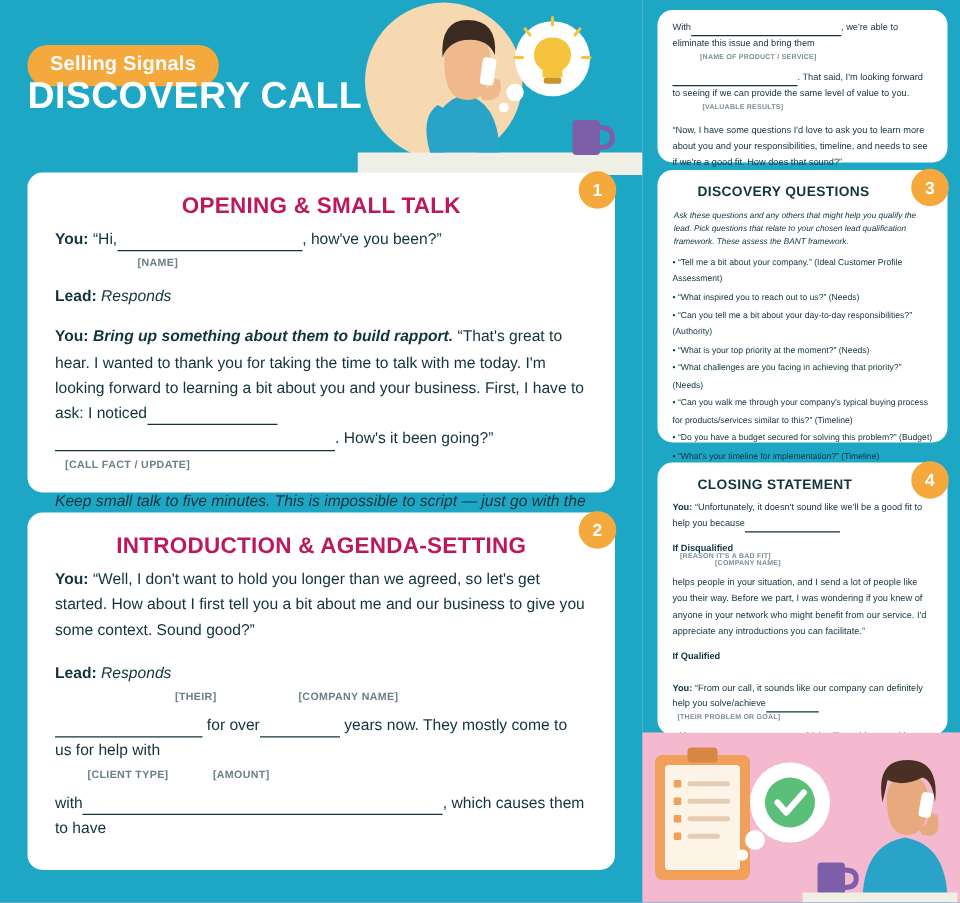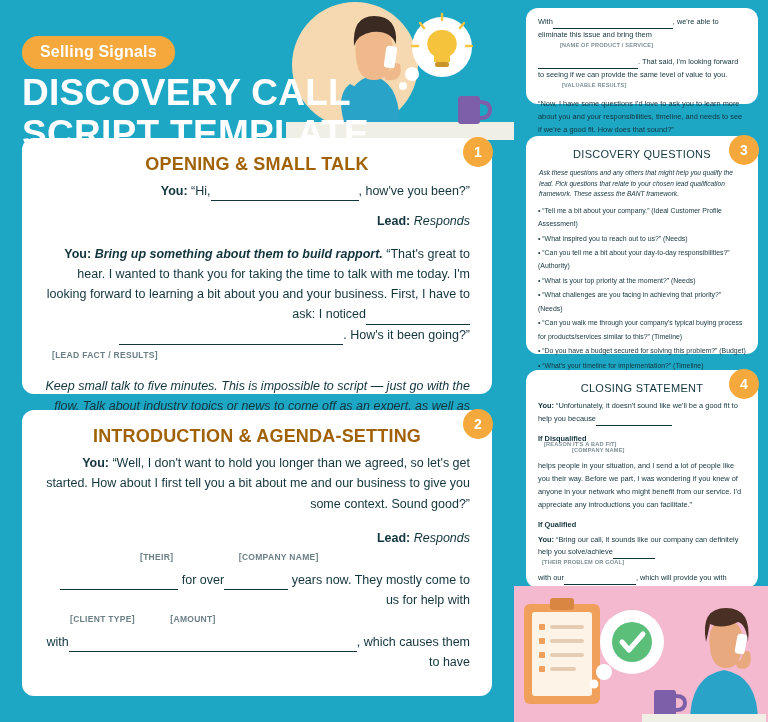--- a/index.html
+++ b/index.html
@@ -30,81 +30,81 @@
   
   .header { position:absolute; left:0; top:0; width:514px; height:136px; }
   .badge {
     position:absolute; left:22px; top:36px;
     background:#f5a83c; color:#ffffff;
     font-weight:bold; font-size:16px;
     padding:7px 18px 8px 18px; border-radius:16px;
     letter-spacing:0.2px;
   }
   .title {
-    position:absolute; left:22px; top:72px;
-    color:#ffffff; font-weight:bold; font-size:37px; line-height:1.12;
+    position:absolute; left:22px; top:60px;
+    color:#ffffff; font-weight:bold; font-size:30px; line-height:1.12;
     letter-spacing:0.3px;
   }
 
   
   .illus-circle {
     position:absolute; left:292px; top:2px; width:126px; height:126px;
     background:#f6d9b0; border-radius:50%;
   }
   .illus { position:absolute; left:286px; top:0px; width:228px; height:140px; }
 
   
   .card {
     position:absolute;
     background:#ffffff; border-radius:12px;
   }
   .card-white-l1 { left:22px; top:138px; width:470px; height:256px; }
   .card-white-l2 { left:22px; top:410px; width:470px; height:286px; }
 
   .card-h {
-    text-align:center; font-weight:bold; font-size:18px; color:#a16207;
+    text-align:center; font-weight:bold; font-size:18px; color:#be185d;
     padding-top:16px; letter-spacing:0.2px;
   }
   .num-circle {
     position:absolute; right:-1px; top:-1px;
     width:30px; height:30px; border-radius:50%;
     background:#f5a83c; color:#ffffff; font-weight:bold; font-size:14px;
     display:flex; align-items:center; justify-content:center;
   }
 
   .body {
     padding:6px 22px 0 22px;
     font-size:12.5px; color:#12343d; line-height:1.62;
   }
-  .body p { margin:0 0 9px 0;text-align:right; }
+  .body p { margin:0 0 9px 0; }
   .lbl { font-weight:bold; }
   .ital { font-style:italic; }
   .bolditalic { font-weight:bold; font-style:italic; }
   .blank {
     display:inline-block; border-bottom:1.4px solid #12343d;
     vertical-align:bottom; height:13px;
   }
   .cap {
     font-size:8.5px; color:#6b7f86; letter-spacing:0.3px;
     font-weight:bold; display:inline-block;
   }
   .capline { margin:-7px 0 6px 0; line-height:1.1; }
 
   
-  .card-r1 { left:526px; top:8px; width:232px; height:96px; }
+  .card-r1 { left:526px; top:8px; width:232px; height:122px; }
   .card-r2 { left:526px; top:136px; width:232px; height:218px; }
   .card-r3 { left:526px; top:370px; width:232px; height:218px; }
 
   .rbody {
     padding:8px 12px 0 12px; font-size:7.4px; color:#12343d; line-height:1.75;
   }
   .rbody p { margin:0 0 7px 0; }
   .r-h {
-    text-align:center; font-weight:normal; font-size:11px; color:#12343d;
-    padding-top:12px; letter-spacing:0.3px;
+    text-align:left; font-weight:bold; font-size:11px; color:#12343d;
+    padding-top:12px; letter-spacing:0.3px;padding-left:32px;
   }
   .rcap { font-size:5.6px; color:#7b8e95; font-weight:bold; letter-spacing:0.2px; }
   .q-list { padding:0 12px; font-size:6.9px; line-height:1.95; color:#12343d; }
   .q-list div { margin-bottom:1px; }
   .intro-ital {
     padding:8px 13px 4px 13px; font-size:6.6px; font-style:italic;
     color:#12343d; line-height:1.6;
   }
 
   
@@ -146,44 +146,46 @@
       <rect x="99" y="46" width="11" height="22" rx="3" fill="#ffffff" transform="rotate(8 104 57)"></rect>
       <path d="M58 122 q-8 -28 6 -38 l8 4 q-8 12 -2 34z" fill="#2aa3c8"></path>
 
       <rect x="172" y="96" width="22" height="28" rx="3" fill="#7c5fa8"></rect>
       <path d="M194 102 q10 0 10 8 q0 8 -10 8" fill="none" stroke="#7c5fa8" stroke-width="4"></path>
     </svg>
 
     <div class="badge">Selling Signals</div>
     <div class="title">
       <div>DISCOVERY CALL</div>
-      <div>SCRIPT TEMPLATE</div>
     </div>
   </div>
 
   <div class="card card-white-l1">
     <div class="num-circle">1</div>
     <div class="card-h">OPENING &amp; SMALL TALK</div>
     <div class="body">
       <p>
         <span class="lbl">You:</span>
         <span>“Hi,</span><span class="blank" style="width:148px"></span><span>, how've you been?”</span>
       </p>
+      <div class="capline" style="padding-left:66px">
+        <span class="cap">[NAME]</span>
+      </div>
       <p style="margin-top:10px">
         <span class="lbl">Lead:</span>
         <span class="ital">Responds</span>
       </p>
       <p style="margin-top:12px">
         <span class="lbl">You:</span>
         <span class="bolditalic">Bring up something about them to build rapport.</span>
         <span>“That's great to hear. I wanted to thank you for taking the time to talk with me today. I'm looking forward to learning a bit about you and your business. First, I have to ask: I noticed</span><span class="blank" style="width:104px"></span><br>
         <span class="blank" style="width:224px"></span><span>. How's it been going?”</span>
       </p>
       <div class="capline" style="padding-left:8px;margin-top:-6px">
-        <span class="cap">[LEAD FACT / RESULTS]</span>
+        <span class="cap">[CALL FACT / UPDATE]</span>
       </div>
       <p class="ital" style="margin-top:14px">Keep small talk to five minutes. This is impossible to script — just go with the flow. Talk about industry topics or news to come off as an expert, as well as personal topics to build camaraderie.</p>
     </div>
   </div>
 
   <div class="card card-white-l2">
     <div class="num-circle">2</div>
     <div class="card-h">INTRODUCTION &amp; AGENDA-SETTING</div>
     <div class="body">
       <p>
@@ -265,26 +267,26 @@
       <p style="margin-bottom:2px">
         <span class="lbl">If Disqualified</span>
       </p>
       <div style="margin-top:-10px;margin-bottom:3px;padding-left:6px">
         <span class="rcap">[REASON IT'S A BAD FIT]</span>
       </div>
       <div style="margin-top:-10px;margin-bottom:3px;padding-left:34px">
         <span class="rcap">[COMPANY NAME]</span>
       </div>
       <p>helps people in your situation, and I send a lot of people like you their way. Before we part, I was wondering if you knew of anyone in your network who might benefit from our service. I'd appreciate any introductions you can facilitate.”</p>
-      <p style="margin-bottom:2px">
+      <p style="margin-bottom:13px">
         <span class="lbl">If Qualified</span>
       </p>
       <p>
         <span class="lbl">You:</span>
-        <span>“Bring our call, it sounds like our company can definitely help you solve/achieve</span><span class="blank" style="width:42px;height:9px"></span>
+        <span>“From our call, it sounds like our company can definitely help you solve/achieve</span><span class="blank" style="width:42px;height:9px"></span>
       </p>
       <div style="margin-top:-10px;margin-bottom:3px;padding-left:4px">
         <span class="rcap">[THEIR PROBLEM OR GOAL]</span>
         <span style="display:inline-block;width:10px"></span>
       </div>
       <p>
         <span>with our</span><span class="blank" style="width:72px;height:9px"></span><span>, which will provide you with tremendous value, especially since you are</span>
       </p>
       <div style="margin-top:-10px;margin-bottom:3px;padding-left:60px">
         <span class="rcap">[YOUR PRODUCT OR SERVICE]</span>

